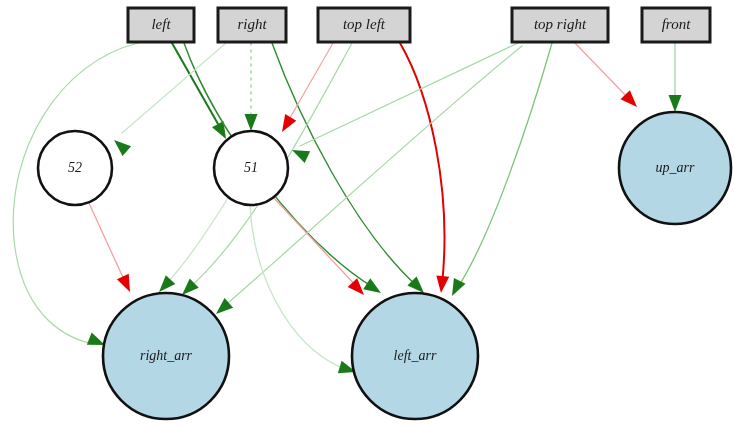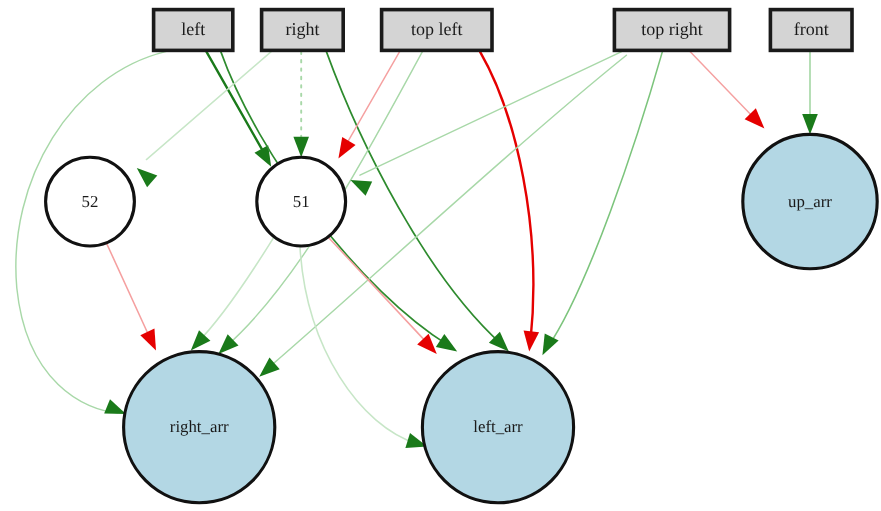--- a/index.html
+++ b/index.html
@@ -9,20 +9,21 @@
   }
   body {
     font-family: "Liberation Serif", "DejaVu Serif", serif;
   }
   #graph-canvas {
     position: relative;
     width: 734px;
     height: 426px;
     background: #ffffff;
     overflow: hidden;
+    font-style: italic;
   }
   #graph-svg {
     position: absolute;
     left: 0;
     top: 0;
     width: 734px;
     height: 426px;
   }
   .node-box-label, .node-circle-label {
     font-family: "Liberation Serif", "DejaVu Serif", serif;

